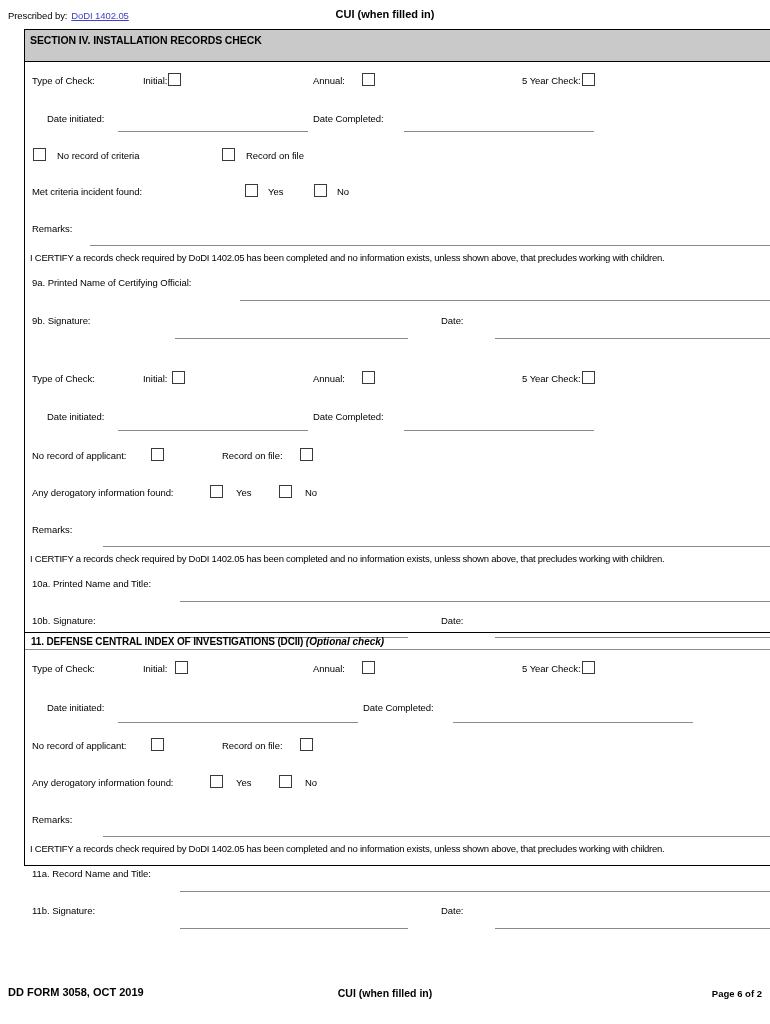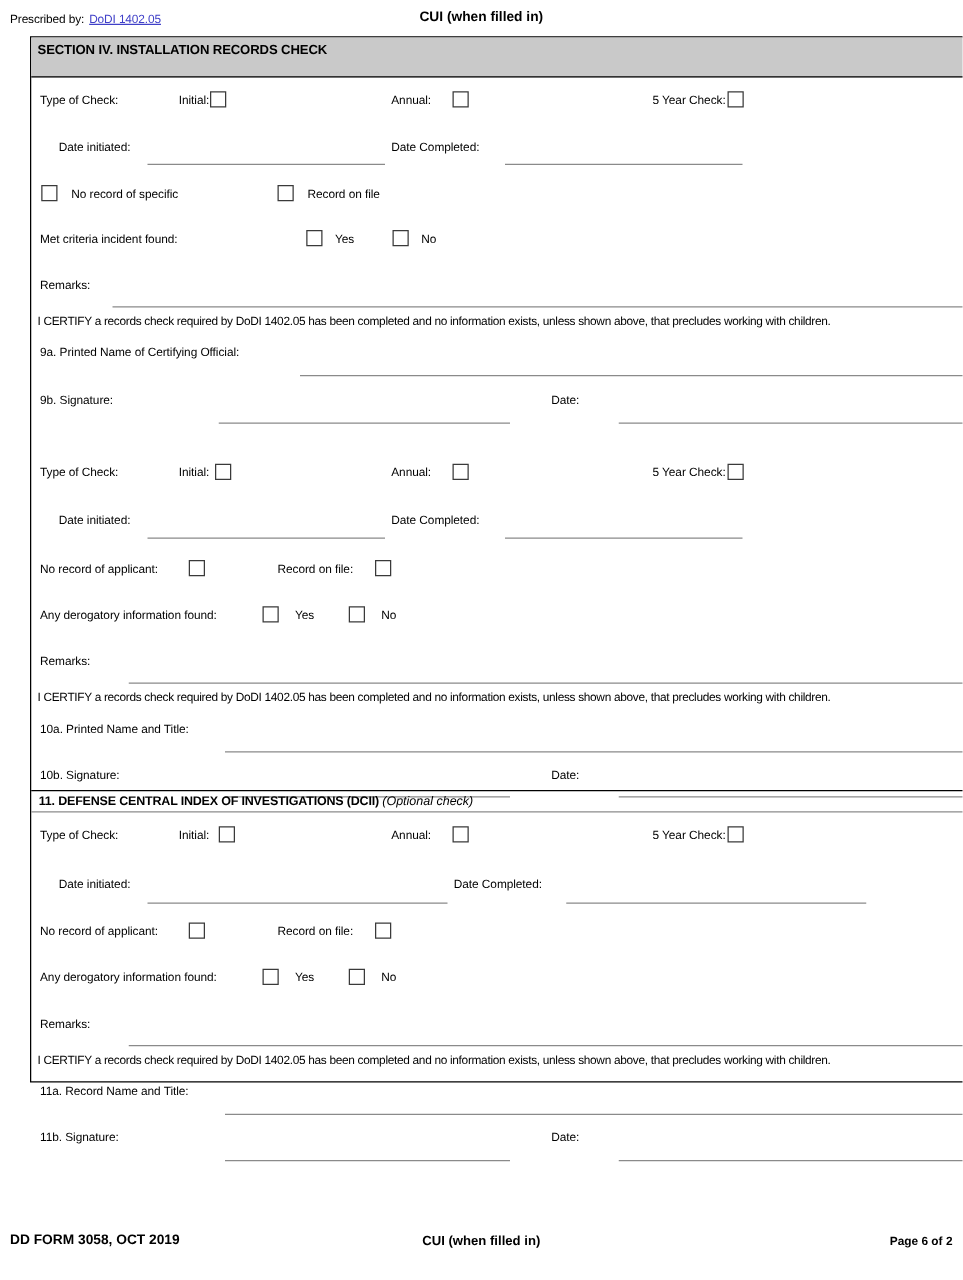--- a/index.html
+++ b/index.html
@@ -62,21 +62,21 @@
     position: relative; height: 18px;
     border-bottom: 1.1px solid #8c8c8c;
     border-top: 1.4px solid #000;
   }
   .sec-head.first { border-top: none; }
   .sec-head .lbl {
     position: absolute; left: 6px; top: 3px;
     font-size: 10px; font-weight: bold; letter-spacing: -0.15px;
   }
   .sec-head .opt {
-    font-weight: normal; font-style: italic; letter-spacing: 0;
+    font-weight: bold; font-style: italic; letter-spacing: 0;
   }
 
   
   .sec-body { position: relative; }
   .t { position: absolute; font-size: 9.5px; letter-spacing: -0.05px; white-space: nowrap; }
   .cb {
     position: absolute; width: 13px; height: 13px;
     border: 1.1px solid #3a3a3a; background: #fff;
   }
   .ln {
@@ -128,21 +128,21 @@
       <div class="cb" style="left:337px; top:11px;"></div>
       <div class="t" style="left:497px; top:13px;">5 Year Check:</div>
       <div class="cb" style="left:557px; top:11px;"></div>
 
       <div class="t" style="left:22px; top:51px;">Date initiated:</div>
       <div class="ln" style="left:93px; top:69px; width:190px;"></div>
       <div class="t" style="left:288px; top:51px;">Date Completed:</div>
       <div class="ln" style="left:379px; top:69px; width:190px;"></div>
 
       <div class="cb" style="left:8px; top:86px;"></div>
-      <div class="t" style="left:32px; top:88px;">No record of specific</div>
+      <div class="t" style="left:32px; top:88px;">No record of criteria</div>
       <div class="cb" style="left:197px; top:86px;"></div>
       <div class="t" style="left:221px; top:88px;">Record on file</div>
 
       <div class="t" style="left:7px; top:124px;">Met criteria incident found:</div>
       <div class="cb" style="left:220px; top:122px;"></div>
       <div class="t" style="left:243px; top:124px;">Yes</div>
       <div class="cb" style="left:289px; top:122px;"></div>
       <div class="t" style="left:312px; top:124px;">No</div>
 
       <div class="t" style="left:7px; top:161px;">Remarks:</div>

